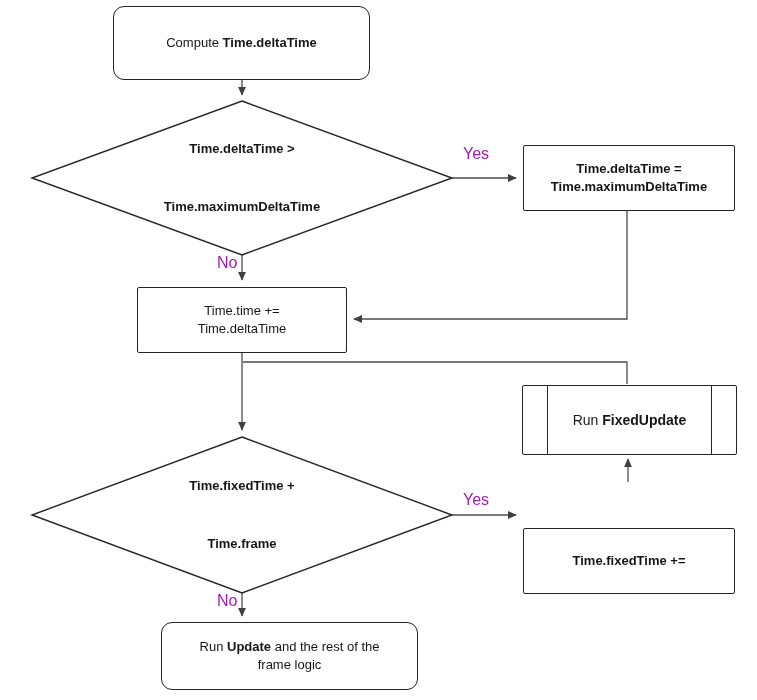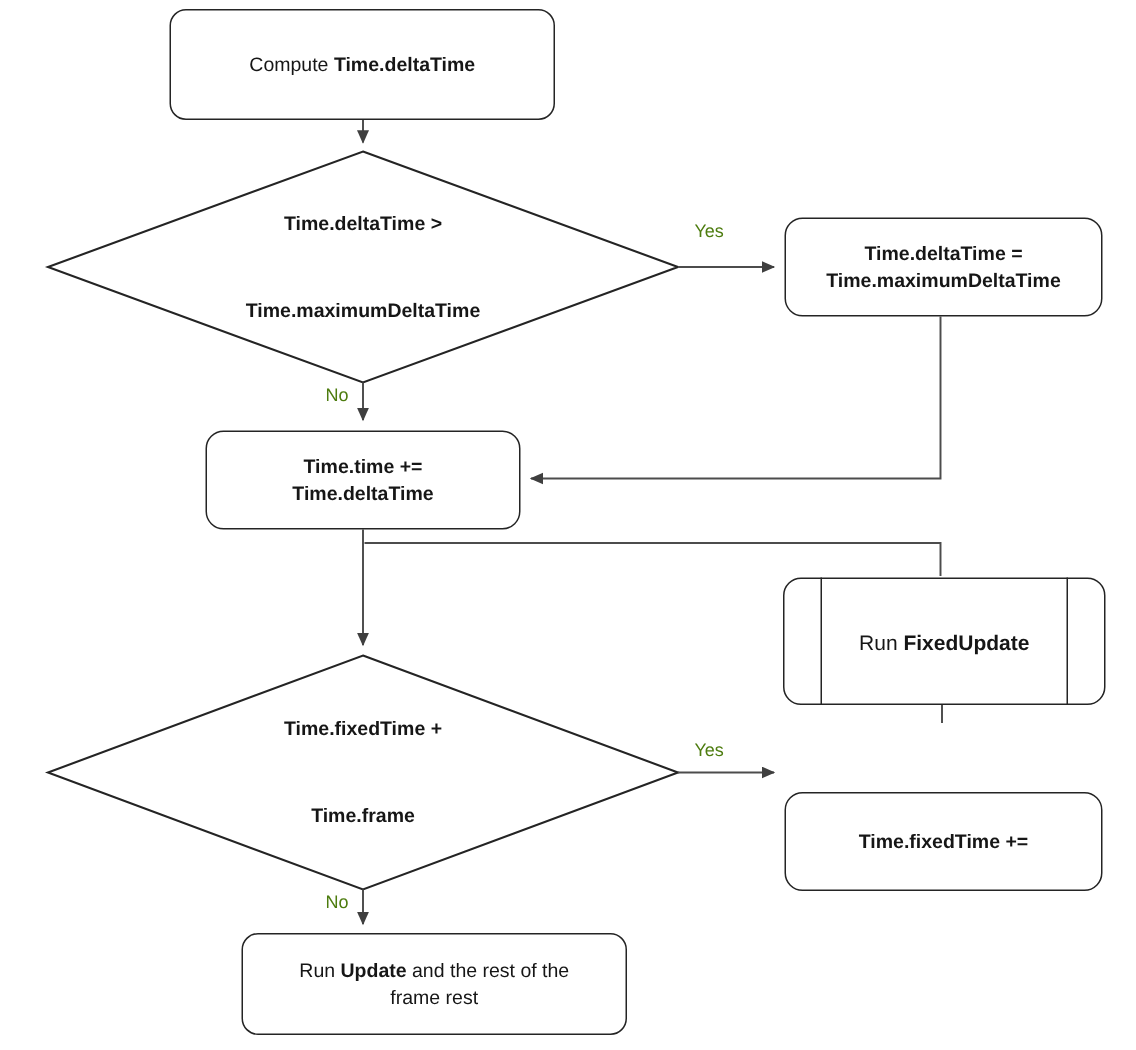--- a/index.html
+++ b/index.html
@@ -21,44 +21,44 @@
     align-items: center;
     justify-content: center;
     text-align: center;
     font-size: 13px;
     line-height: 18px;
     background: #ffffff;
     border: 1.5px solid #242424;
     box-sizing: border-box;
   }
   .node.rounded { border-radius: 11px; }
-  .node.plain { border-radius: 12px; }
+  .node.plain { border-radius: 2px; }
   .node.predef { font-size: 14px; }
   .overlay-text {
     position: absolute;
     z-index: 2;
     display: flex;
     flex-direction: column;
     justify-content: center;
     text-align: center;
     font-size: 13px;
     line-height: 18px;
     background: transparent;
     border: none;
     font-weight: bold;
     gap: 40px;
   }
   .ln { display: block; }
   .b { font-weight: bold; }
   .edge-label {
     position: absolute;
     z-index: 2;
-    font-size: 12px;
+    font-size: 16px;
     line-height: 14px;
-    color: #4d7c0f;
+    color: #a21caf;
     background: #ffffff;
     padding: 0 1px;
   }
   .pp-bar {
     position: absolute;
     top: -1px;
     bottom: -1px;
     width: 0;
     border-left: 1.5px solid #242424;
   }
@@ -99,43 +99,43 @@
   <div class="overlay-text" style="left:92px; top:140px; width:300px; height:76px;">
     <span class="ln">Time.deltaTime &gt;</span>
     <span class="ln">Time.maximumDeltaTime</span>
   </div>
 
   <div class="node plain" style="left:523px; top:145px; width:212px; height:66px; font-weight:bold;">
     <span class="ln">Time.deltaTime =</span>
     <span class="ln">Time.maximumDeltaTime</span>
   </div>
 
-  <div class="node plain" style="left:137px; top:287px; width:210px; height:66px; font-weight:bold;">
+  <div class="node plain" style="left:137px; top:287px; width:210px; height:66px; font-weight:normal;">
     <span class="ln">Time.time +=</span>
     <span class="ln">Time.deltaTime</span>
   </div>
 
-  <div class="node plain predef" style="left:522px; top:385px; width:215px; height:85px;">
+  <div class="node plain predef" style="left:522px; top:385px; width:215px; height:70px;">
     <div class="pp-bar left"></div>
     <div class="pp-bar right"></div>
     <span class="ln"><span>Run </span><span class="b">FixedUpdate</span></span>
   </div>
 
   <div class="overlay-text" style="left:92px; top:477px; width:300px; height:76px;">
     <span class="ln">Time.fixedTime +</span>
     <span class="ln">Time.frame</span>
   </div>
 
   <div class="node plain" style="left:523px; top:483px; width:212px; height:66px; font-weight:bold;margin-top:45px;">
     <span class="ln">Time.fixedTime +=</span>
   </div>
 
   <div class="node rounded" style="left:113px; top:622px; width:257px; height:68px;margin-left:48px;">
     <span class="wrapline"><span>Run </span><span class="b">Update</span><span> and the rest of the</span></span>
-    <span class="wrapline">frame rest</span>
+    <span class="wrapline">frame logic</span>
   </div>
 
   <div class="edge-label" style="left:462px; top:147px;">Yes</div>
   <div class="edge-label" style="left:216px; top:256px;">No</div>
   <div class="edge-label" style="left:462px; top:493px;">Yes</div>
   <div class="edge-label" style="left:216px; top:594px;">No</div>
 
 </div>
 
 </body></html>

